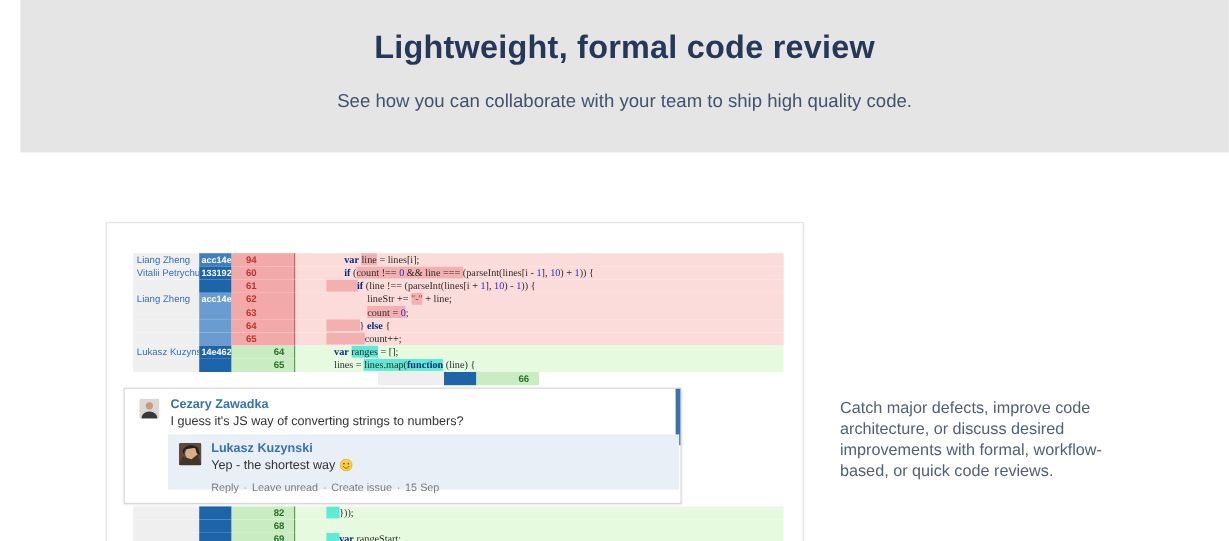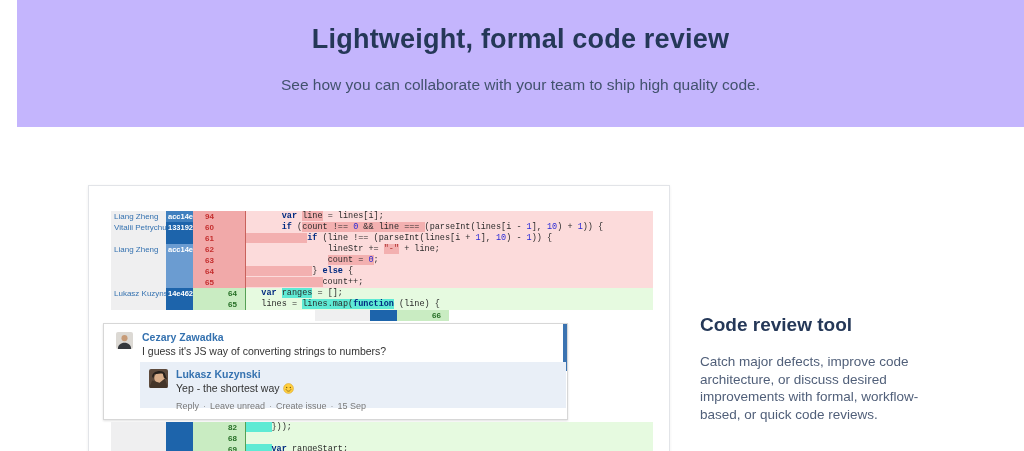--- a/index.html
+++ b/index.html
@@ -1,20 +1,20 @@
 <!DOCTYPE html>
 <html><head>
 <meta charset="utf-8">
 <style>
   * { margin:0; padding:0; box-sizing:border-box; }
   html,body { width:1024px; height:451px; overflow:hidden; background:#fff;
     font-family:"Liberation Sans", sans-serif; position:relative; }
 
   
-  .hero { height:127px; background:#c4b5fd; text-align:center;margin-left:17px; }
+  .hero { height:127px; background:#e5e5e5; text-align:center;margin-left:17px; }
   .hero h1 { padding-top:24px; font-size:27px; font-weight:700; color:#253858; letter-spacing:.2px; }
   .hero p { margin-top:21px; font-size:15.5px; color:#42526e; }
 
   
   .card { position:absolute; left:88px; top:185px; width:582px; height:292px;
     background:#fff; border:1px solid #e2e4e8; box-shadow:0 1px 3px rgba(0,0,0,.07); }
 
   .code-table { position:absolute; left:22px; top:25px; width:542px; }
   .code-bottom { position:absolute; left:22px; top:236px; width:542px; }
 
@@ -22,22 +22,22 @@
   .c-auth { width:55px; background:#efeff0; color:#3572b0; font-size:8px;
     padding-left:3px; white-space:nowrap; overflow:hidden; }
   .c-commit { width:27px; color:#fff; font-size:7.5px; font-weight:bold;
     padding-left:2px; overflow:hidden; white-space:nowrap; }
   .s-mid   { background:#4080bf; }
   .s-dark  { background:#1d64ab; }
   .s-light { background:#6b9cd1; }
   .c-num { width:52px; font-size:8px; font-weight:bold; }
   .c-num.del { background:#f1a9a9; color:#c42e2e; padding-left:12px; }
   .c-num.add { background:#c9ecc2; color:#266e26; text-align:right; padding-right:8px; }
-  .c-code { flex:1; font-family:Liberation Mono, monospace; font-size:8.5px;
-    white-space:pre; overflow:hidden; color:#2b2b2b; }
+  .c-code { flex:1; font-family:Liberation Serif, serif; font-size:8.5px;
+    white-space:pre; overflow:hidden; color:#2b2b2b;padding-left:26px; }
   .c-code.del { background:#fcdbdb; border-left:1px solid #c9625c; }
   .c-code.add { background:#e6fae0; border-left:1px solid #55a055; }
   .hl-del { background:#f3b0b0; }
   .hl-add { background:#5eead4; }
   .kw  { color:#002a80; font-weight:bold; }
   .num { color:#2929d6; }
   .str { color:#b03030; }
 
   
   .comments-box { position:absolute; left:14px; top:137px; width:465px; height:97px;
@@ -184,15 +184,14 @@
       <div class="drow">
         <div class="c-auth"></div>
         <div class="c-commit s-dark"></div>
         <div class="c-num add">69</div>
         <div class="c-code add"><span class="hl-add">     </span><span class="pl"><span class="kw">var</span> rangeStart;</span></div>
       </div>
     </div>
 </div>
 
 <div class="aside">
-  <h2>Code review tool</h2>
   <p>Catch major defects, improve code architecture, or discuss desired improvements with formal, workflow-based, or quick code reviews.</p>
 </div>
 
 </body></html>

